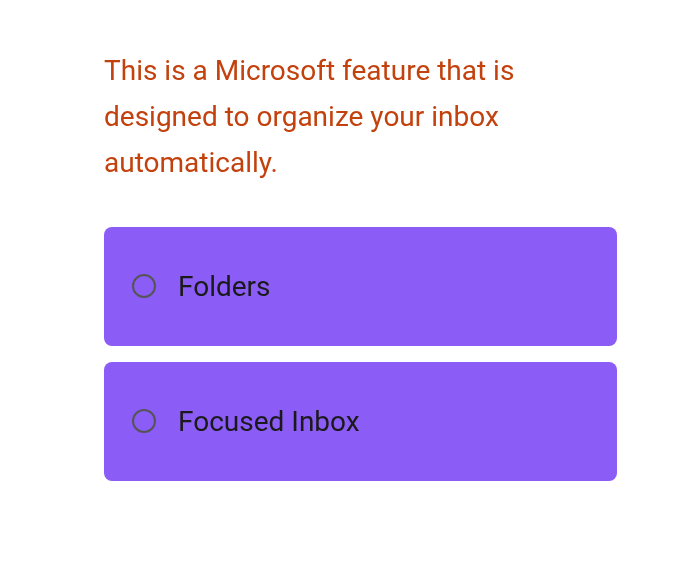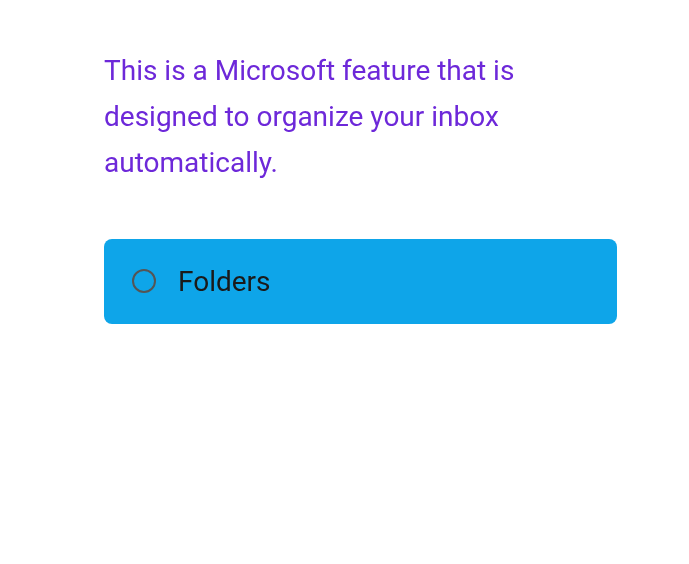--- a/index.html
+++ b/index.html
@@ -10,33 +10,33 @@
     body {
       font-family: -apple-system, BlinkMacSystemFont, "Segoe UI", Roboto, Arial, sans-serif;
       background: #ffffff;
       width: 689px;
       height: 564px;
       padding: 48px 72px 0 104px;
     }
     .question {
       font-size: 28px;
       line-height: 1.65;
-      color: #6d28d9;
-      margin-bottom: 52px;
+      color: #c2410c;
+      margin-bottom: 40px;
       font-weight: 400;
     }
     .options {
       display: flex;
       flex-direction: column;
       gap: 16px;
     }
     .option {
-      background: #0ea5e9;
+      background: #8b5cf6;
       border-radius: 8px;
-      padding: 26px 28px;
+      padding: 43px 28px;
       display: flex;
       align-items: center;
       gap: 22px;
       cursor: pointer;
     }
     .radio-circle {
       width: 24px;
       height: 24px;
       border: 2px solid #555;
       border-radius: 50%;
@@ -51,13 +51,17 @@
 </head>
 <body>
 
 <div class="question">This is a Microsoft feature that is designed to organize your inbox automatically.</div>
 
 <div class="options">
   <div class="option">
     <span class="radio-circle"></span>
     <span class="option-label">Folders</span>
   </div>
+  <div class="option">
+    <span class="radio-circle"></span>
+    <span class="option-label">Focused Inbox</span>
+  </div>
 </div>
 
 </body></html>

